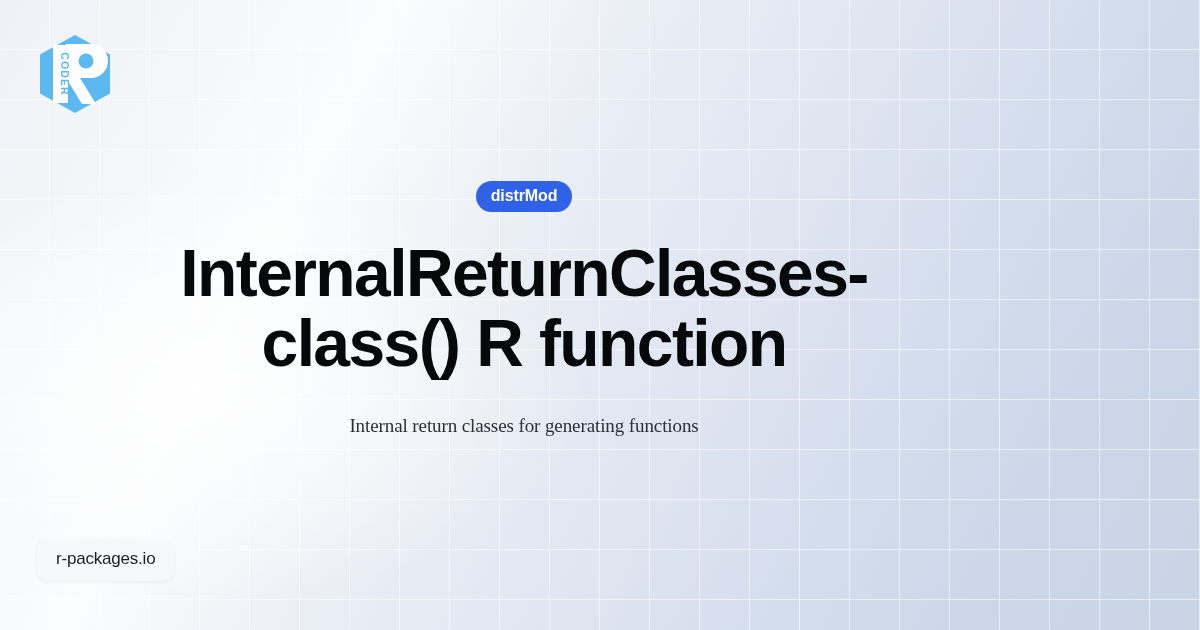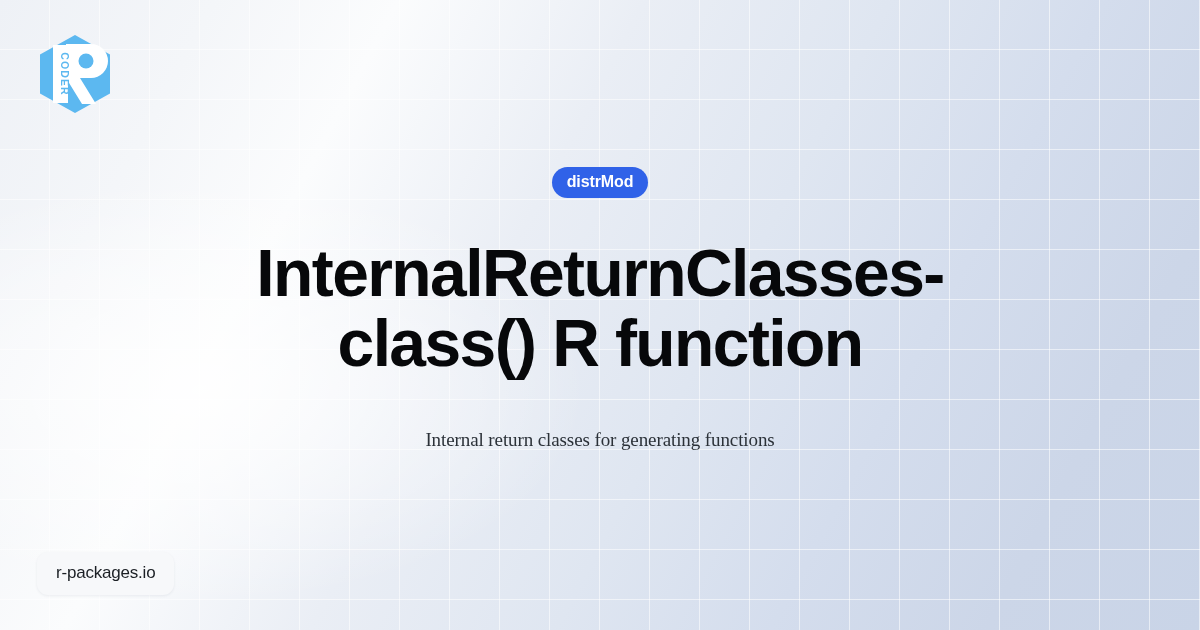--- a/index.html
+++ b/index.html
@@ -62,21 +62,21 @@
     width: 78px;
     height: 82px;
   }
   #brand-logo svg { display: block; width: 78px; height: 82px; }
 
   
   #center-stack {
     position: absolute;
     left: 0;
     top: 0;
-    width: 1200px;
+    width: 1048px;
     height: 630px;
     display: flex;
     flex-direction: column;
     align-items: center;
     justify-content: center;
     padding-bottom: 10px;
     box-sizing: border-box;
   }
 
   #package-badge {
@@ -87,21 +87,21 @@
     font-weight: bold;
     letter-spacing: -0.1px;
     line-height: 1;
     padding: 7px 15px 8px 15px;
     border-radius: 999px;
     margin-bottom: 26px;
     white-space: nowrap;
   }
 
   #page-title {
-    margin: 14px;
+    margin: 0;
     max-width: 700px;
     text-align: center;
     color: #07080a;
     font-size: 66px;
     line-height: 1.07;
     font-weight: bold;
     letter-spacing: -1.6px;
     word-break: break-word;
   }
 
@@ -115,21 +115,21 @@
     line-height: 1.4;
     font-weight: normal;
     letter-spacing: -0.1px;
     font-family: Liberation Serif, serif;
   }
 
   
   #site-footer-pill {
     position: absolute;
     left: 37px;
-    bottom: 35px;
+    bottom: 49px;
     background: #f7f8fa;
     border-radius: 11px;
     padding: 12px 19px;
     font-size: 17px;
     color: #1b1f24;
     letter-spacing: -0.2px;
     line-height: 1.1;
     box-shadow: 0 1px 3px rgba(35,45,70,0.07);
     white-space: nowrap;
   }

